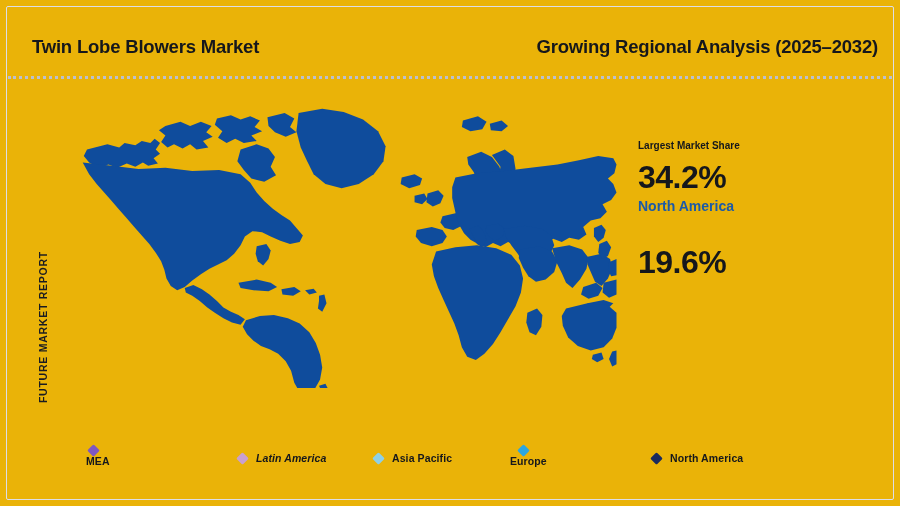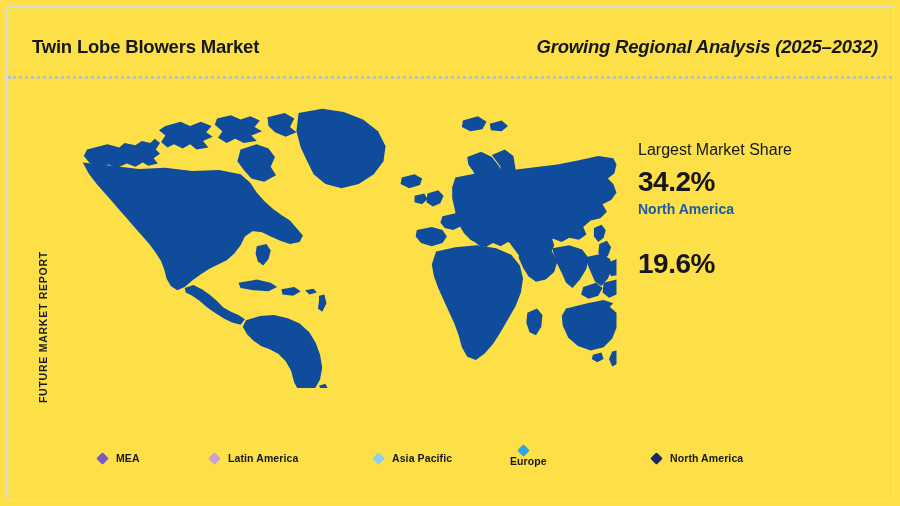--- a/index.html
+++ b/index.html
@@ -42,21 +42,21 @@
     position: absolute;
     top: 38px;
     font-size: 18.5px;
     font-weight: bold;
     color: #15171C;
     letter-spacing: -0.2px;
     white-space: nowrap;
     line-height: 1;
   }
   #title-left  { left: 32px; }
-  #title-right { right: 22px; text-align: right; font-style: italic; }
+  #title-right { right: 22px; text-align: right; }
   #header-divider {
     position: absolute;
     left: 8px;
     top: 76px;
     width: 884px;
     height: 0;
     border-top: 3px dotted #BCC0CE;
   }
   
   #brand-vertical {
@@ -88,28 +88,28 @@
   #map-wrap svg { display: block; width: 100%; height: 100%; }
   
   #stats {
     position: absolute;
     left: 638px;
     top: 140px;
     width: 246px;
   }
   .stat-block { margin-bottom: 32px; }
   .stat-label {
-    font-size: 16px;
-    font-weight: normal;
+    font-size: 10px;
+    font-weight: bold;
     color: #15171C;
     line-height: 1.2;
     margin-bottom: 9px;
   }
   .stat-value {
-    font-size: 28px;
+    font-size: 32px;
     font-weight: bold;
     color: #15171C;
     line-height: 1;
     letter-spacing: -0.5px;
     margin-bottom: 6px;
   }
   .stat-region {
     font-size: 14px;
     font-weight: bold;
     color: #1B5AA8;
@@ -142,21 +142,21 @@
   .legend-text {
     font-size: 10.5px;
     font-weight: bold;
     color: #15171C;
     letter-spacing: 0.1px;
   }
 </style>
 </head>
 <body>
 
-<div id="infographic" style="background: #fde047;">
+<div id="infographic" style="background: #eab308;">
 
   <div id="frame-border"></div>
 
   <div id="header">
     <div class="hdr-title" id="title-left">Twin Lobe Blowers Market</div>
     <div class="hdr-title" id="title-right">Growing Regional Analysis (2025–2032)</div>
   </div>
   <div id="header-divider"></div>
 
   <div id="brand-vertical">
@@ -246,26 +246,26 @@
     </div>
 
     <div class="stat-block">
       <div class="stat-value">19.6%</div>
     </div>
 
   </div>
 
   <div id="legend">
 
-    <div class="legend-item" style="left:12px;">
+    <div class="legend-item" style="left:0px;flex-direction:column;">
       <span class="legend-marker" style="background:#7E57C2;"></span>
       <span class="legend-text">MEA</span>
     </div>
 
-    <div class="legend-item" style="left:124px;">
+    <div class="legend-item" style="left:152px;font-style:italic;">
       <span class="legend-marker" style="background:#C9A0D0;"></span>
       <span class="legend-text">Latin America</span>
     </div>
 
     <div class="legend-item" style="left:288px;">
       <span class="legend-marker" style="background:#8ED0E8;"></span>
       <span class="legend-text">Asia Pacific</span>
     </div>
 
     <div class="legend-item" style="left:424px;flex-direction:column;">

